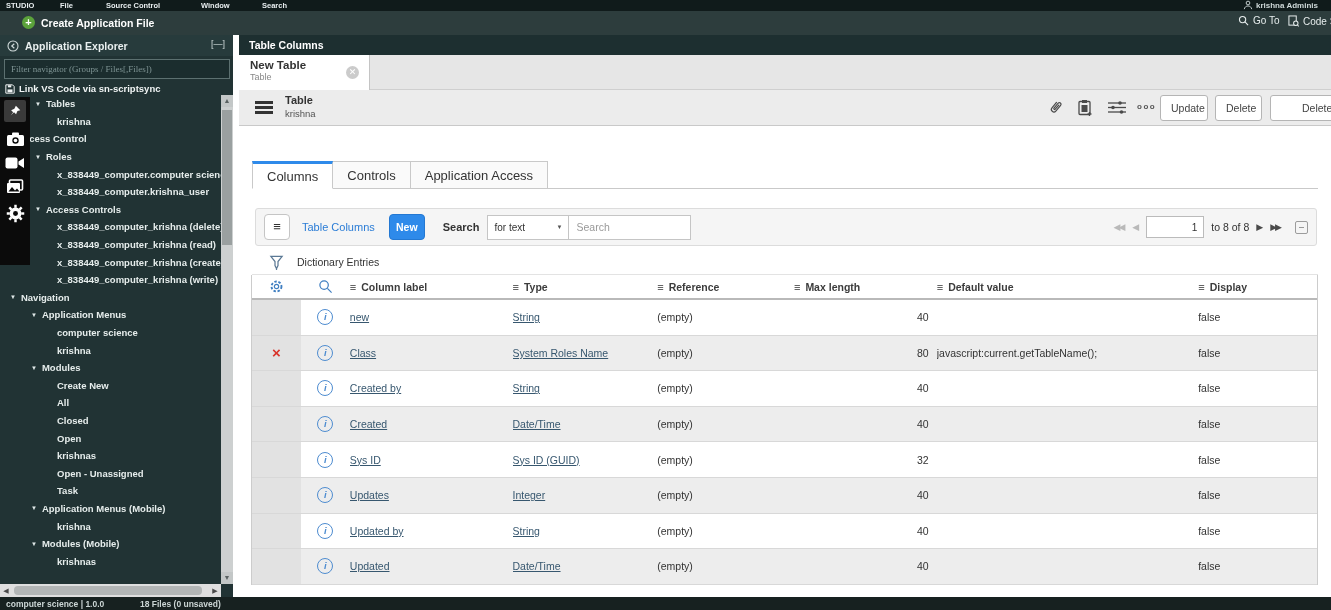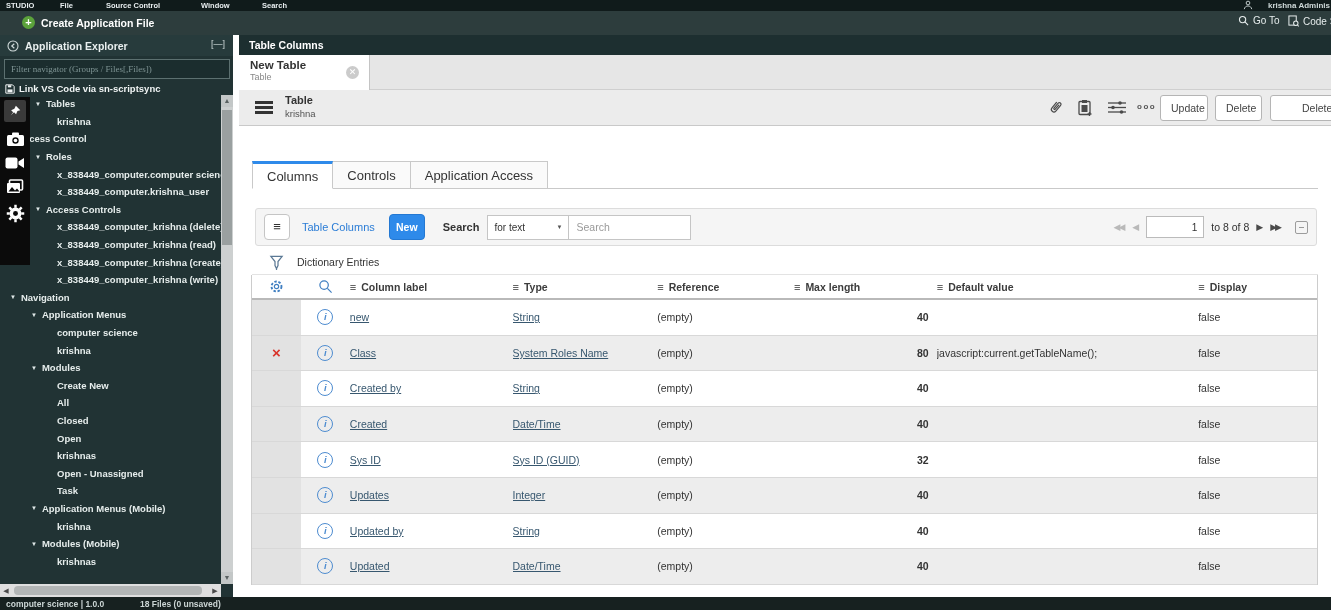--- a/index.html
+++ b/index.html
@@ -5,21 +5,21 @@
   html,body{margin:0;padding:0;background:#fff;}
   *{box-sizing:border-box;}
   .app{position:relative;width:1331px;height:610px;overflow:hidden;background:#fff;
        font-family:"Liberation Sans",sans-serif;-webkit-font-smoothing:antialiased;}
   .abs{position:absolute;}
 
   
   .menubar{left:0;top:0;width:1331px;height:11px;background:#101b1b;color:#e8eef0;
            font-size:7.5px;font-weight:700;overflow:hidden;}
   .menubar span{position:absolute;top:1px;white-space:nowrap;cursor:default;}
-  .userbox{position:absolute;top:0;left:1243px;display:flex;align-items:center;gap:15px;color:#cfd9d9;}
+  .userbox{position:absolute;top:0;left:1243px;display:flex;align-items:center;gap:3px;color:#cfd9d9;}
 
   
   .appbar{left:0;top:11px;width:1331px;height:24px;background:#2d3d3d;color:#fff;overflow:hidden;}
   .plus-circle{position:absolute;left:22px;top:5px;width:13px;height:13px;border-radius:50%;
                background:#5ba23b;color:#fff;font-size:11px;line-height:12px;text-align:center;font-weight:700;}
   .create-label{position:absolute;left:41px;top:6px;font-size:10.5px;font-weight:700;}
   .bar-action{position:absolute;top:4px;display:flex;align-items:center;gap:4px;font-size:10px;color:#e6ecec;white-space:nowrap;}
 
   
   .sidebar{left:0;top:35px;width:233px;height:562px;background:#213334;color:#e9efef;overflow:hidden;}
@@ -113,21 +113,21 @@
   .filter-row .lbl{margin-left:13px;font-size:10.5px;color:#333;}
 
   .grid{position:absolute;left:12px;top:149px;width:1067px;border-left:1px solid #ccc;border-right:1px solid #ccc;}
   .grow{display:flex;height:35.6px;border-bottom:1px solid #d8d8d8;background:#fff;}
   .grow.alt{background:#ededed;}
   .ghead{display:flex;height:25px;border-bottom:2px solid #b9b9b9;background:#fff;align-items:center;}
   .c0{width:49px;display:flex;align-items:center;justify-content:center;}
   .grow .c0{background:#e2e2e2;align-self:stretch;}
   .c1{width:49px;display:flex;align-items:center;justify-content:center;}
   .c2{width:163px;}.c3{width:145px;}.c4{width:137px;}
-  .c5{width:143px;text-align:right;padding-right:8px;font-weight:bold;}
+  .c5{width:143px;text-align:right;padding-right:8px;}
   .c6{width:262px;}.c7{width:119px;}
   .cell{display:flex;align-items:center;font-size:10.5px;color:#333;overflow:hidden;white-space:nowrap;}
   .c5.cell{justify-content:flex-end;}
   .hcell{display:flex;align-items:center;gap:5px;font-size:10.5px;color:#3c3c3c;font-weight:600;}
   .hcell .hmenu{font-size:11px;color:#333;font-weight:400;}
   .cell-link{color:#37576f;text-decoration:underline;cursor:pointer;}
   .info-i{width:16px;height:16px;border:1px solid #4e8cd0;border-radius:50%;color:#4e8cd0;
           font-size:9.5px;font-weight:700;line-height:14px;text-align:center;font-style:italic;cursor:pointer;}
   .del-x{color:#d9342b;font-size:15px;font-weight:700;cursor:pointer;line-height:12px;}
 

